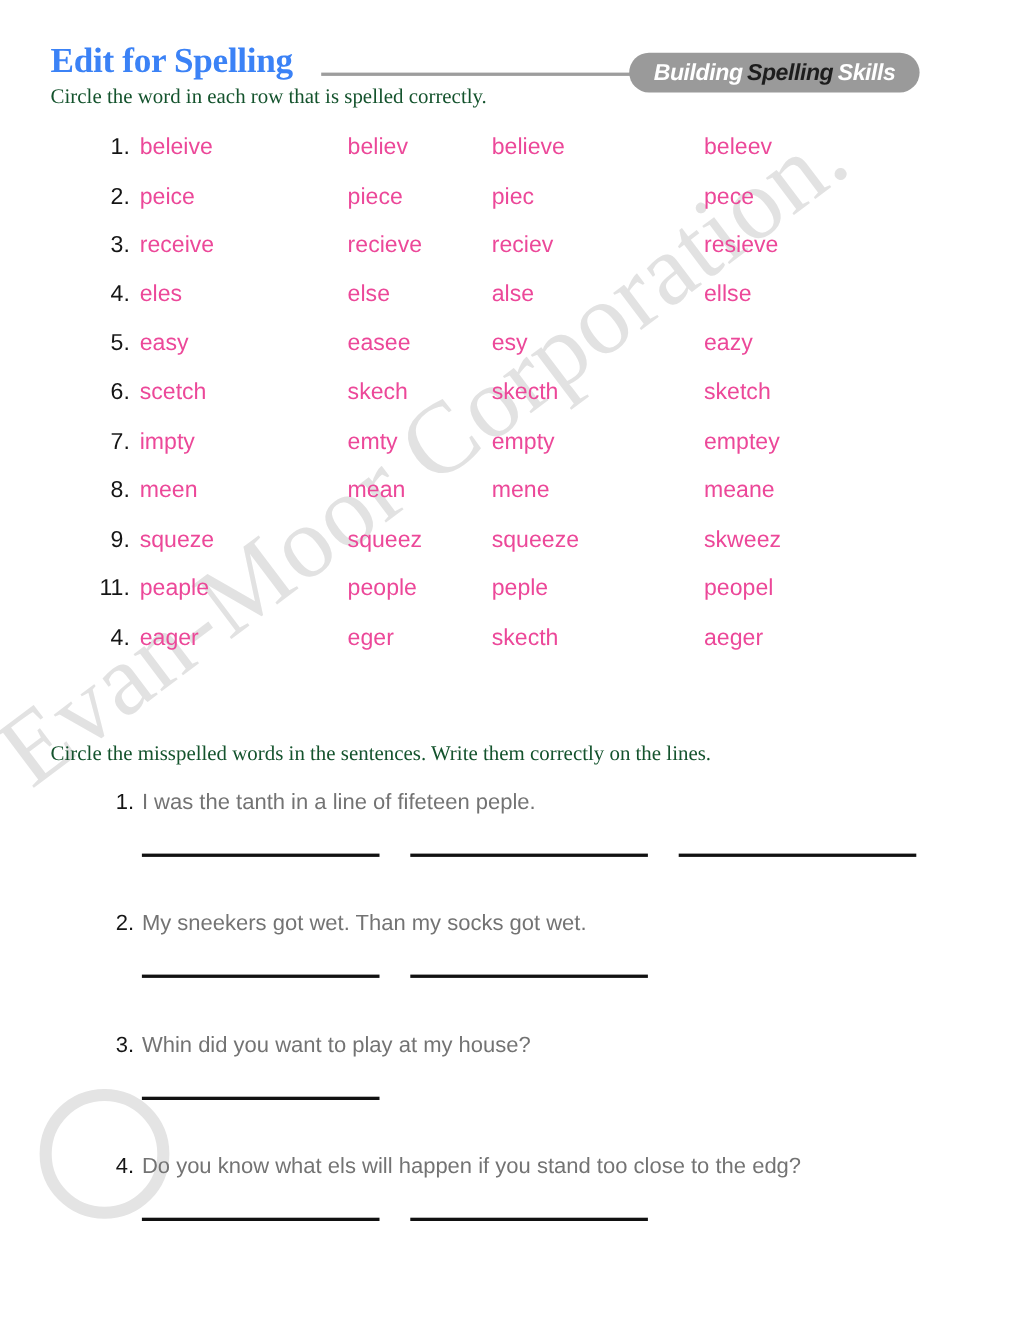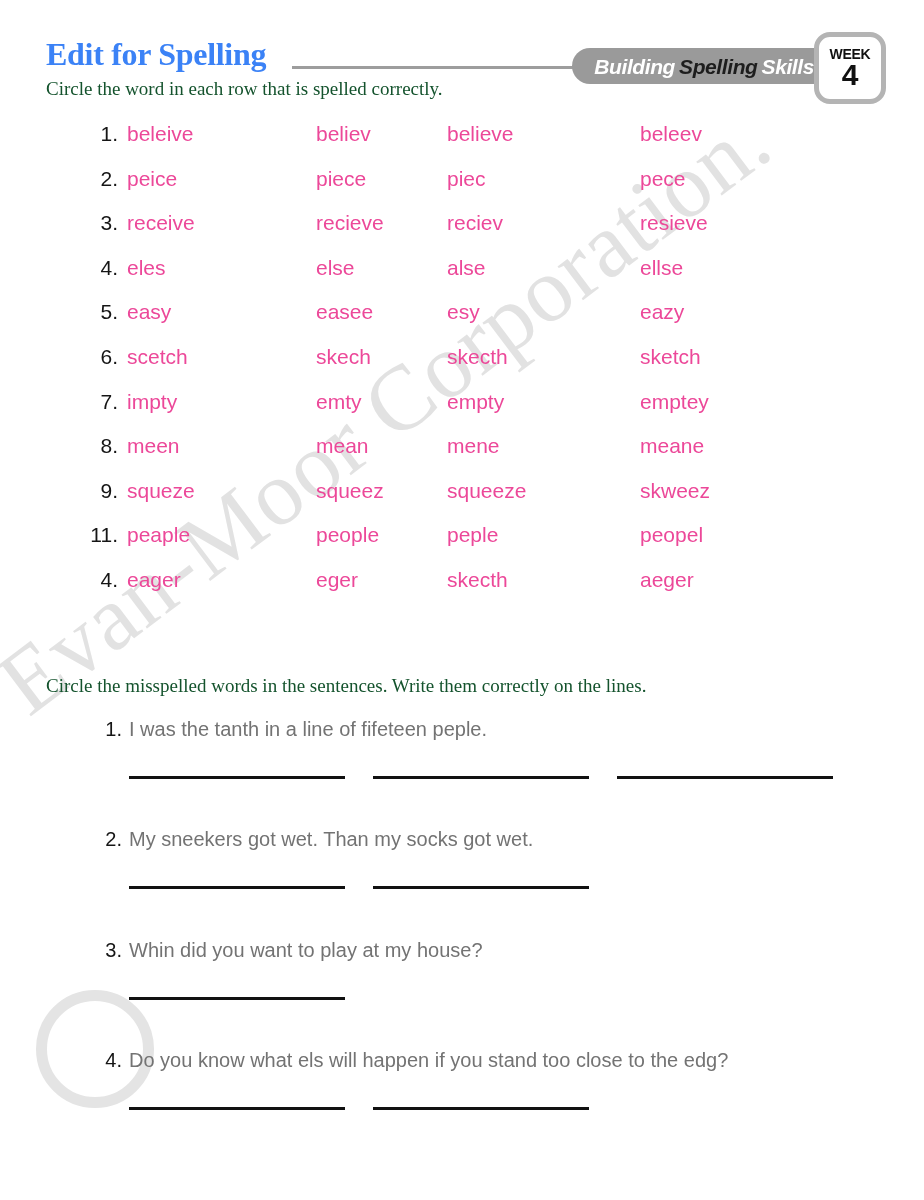--- a/index.html
+++ b/index.html
@@ -230,24 +230,20 @@
     <div class="header">
       <div class="page-title">Edit for Spelling</div>
       <div class="title-rule"></div>
 
       <div class="banner">
         <span class="b-white">Building</span>
         <span class="b-dark">Spelling</span>
         <span class="b-white">Skills</span>
       </div>
 
-      <div class="week-badge">
-        <div class="week-label">WEEK</div>
-        <div class="week-num">4</div>
-      </div>
     </div>
 
     <div class="instruction" id="instruction-1">Circle the word in each row that is spelled correctly.</div>
 
     <div class="word-grid" id="word-grid">
         <div class="word-row">
           <div class="w-num">1.</div>
           <div class="w-col w-c0">beleive</div>
           <div class="w-col w-c1">believ</div>
           <div class="w-col w-c2">believe</div>

